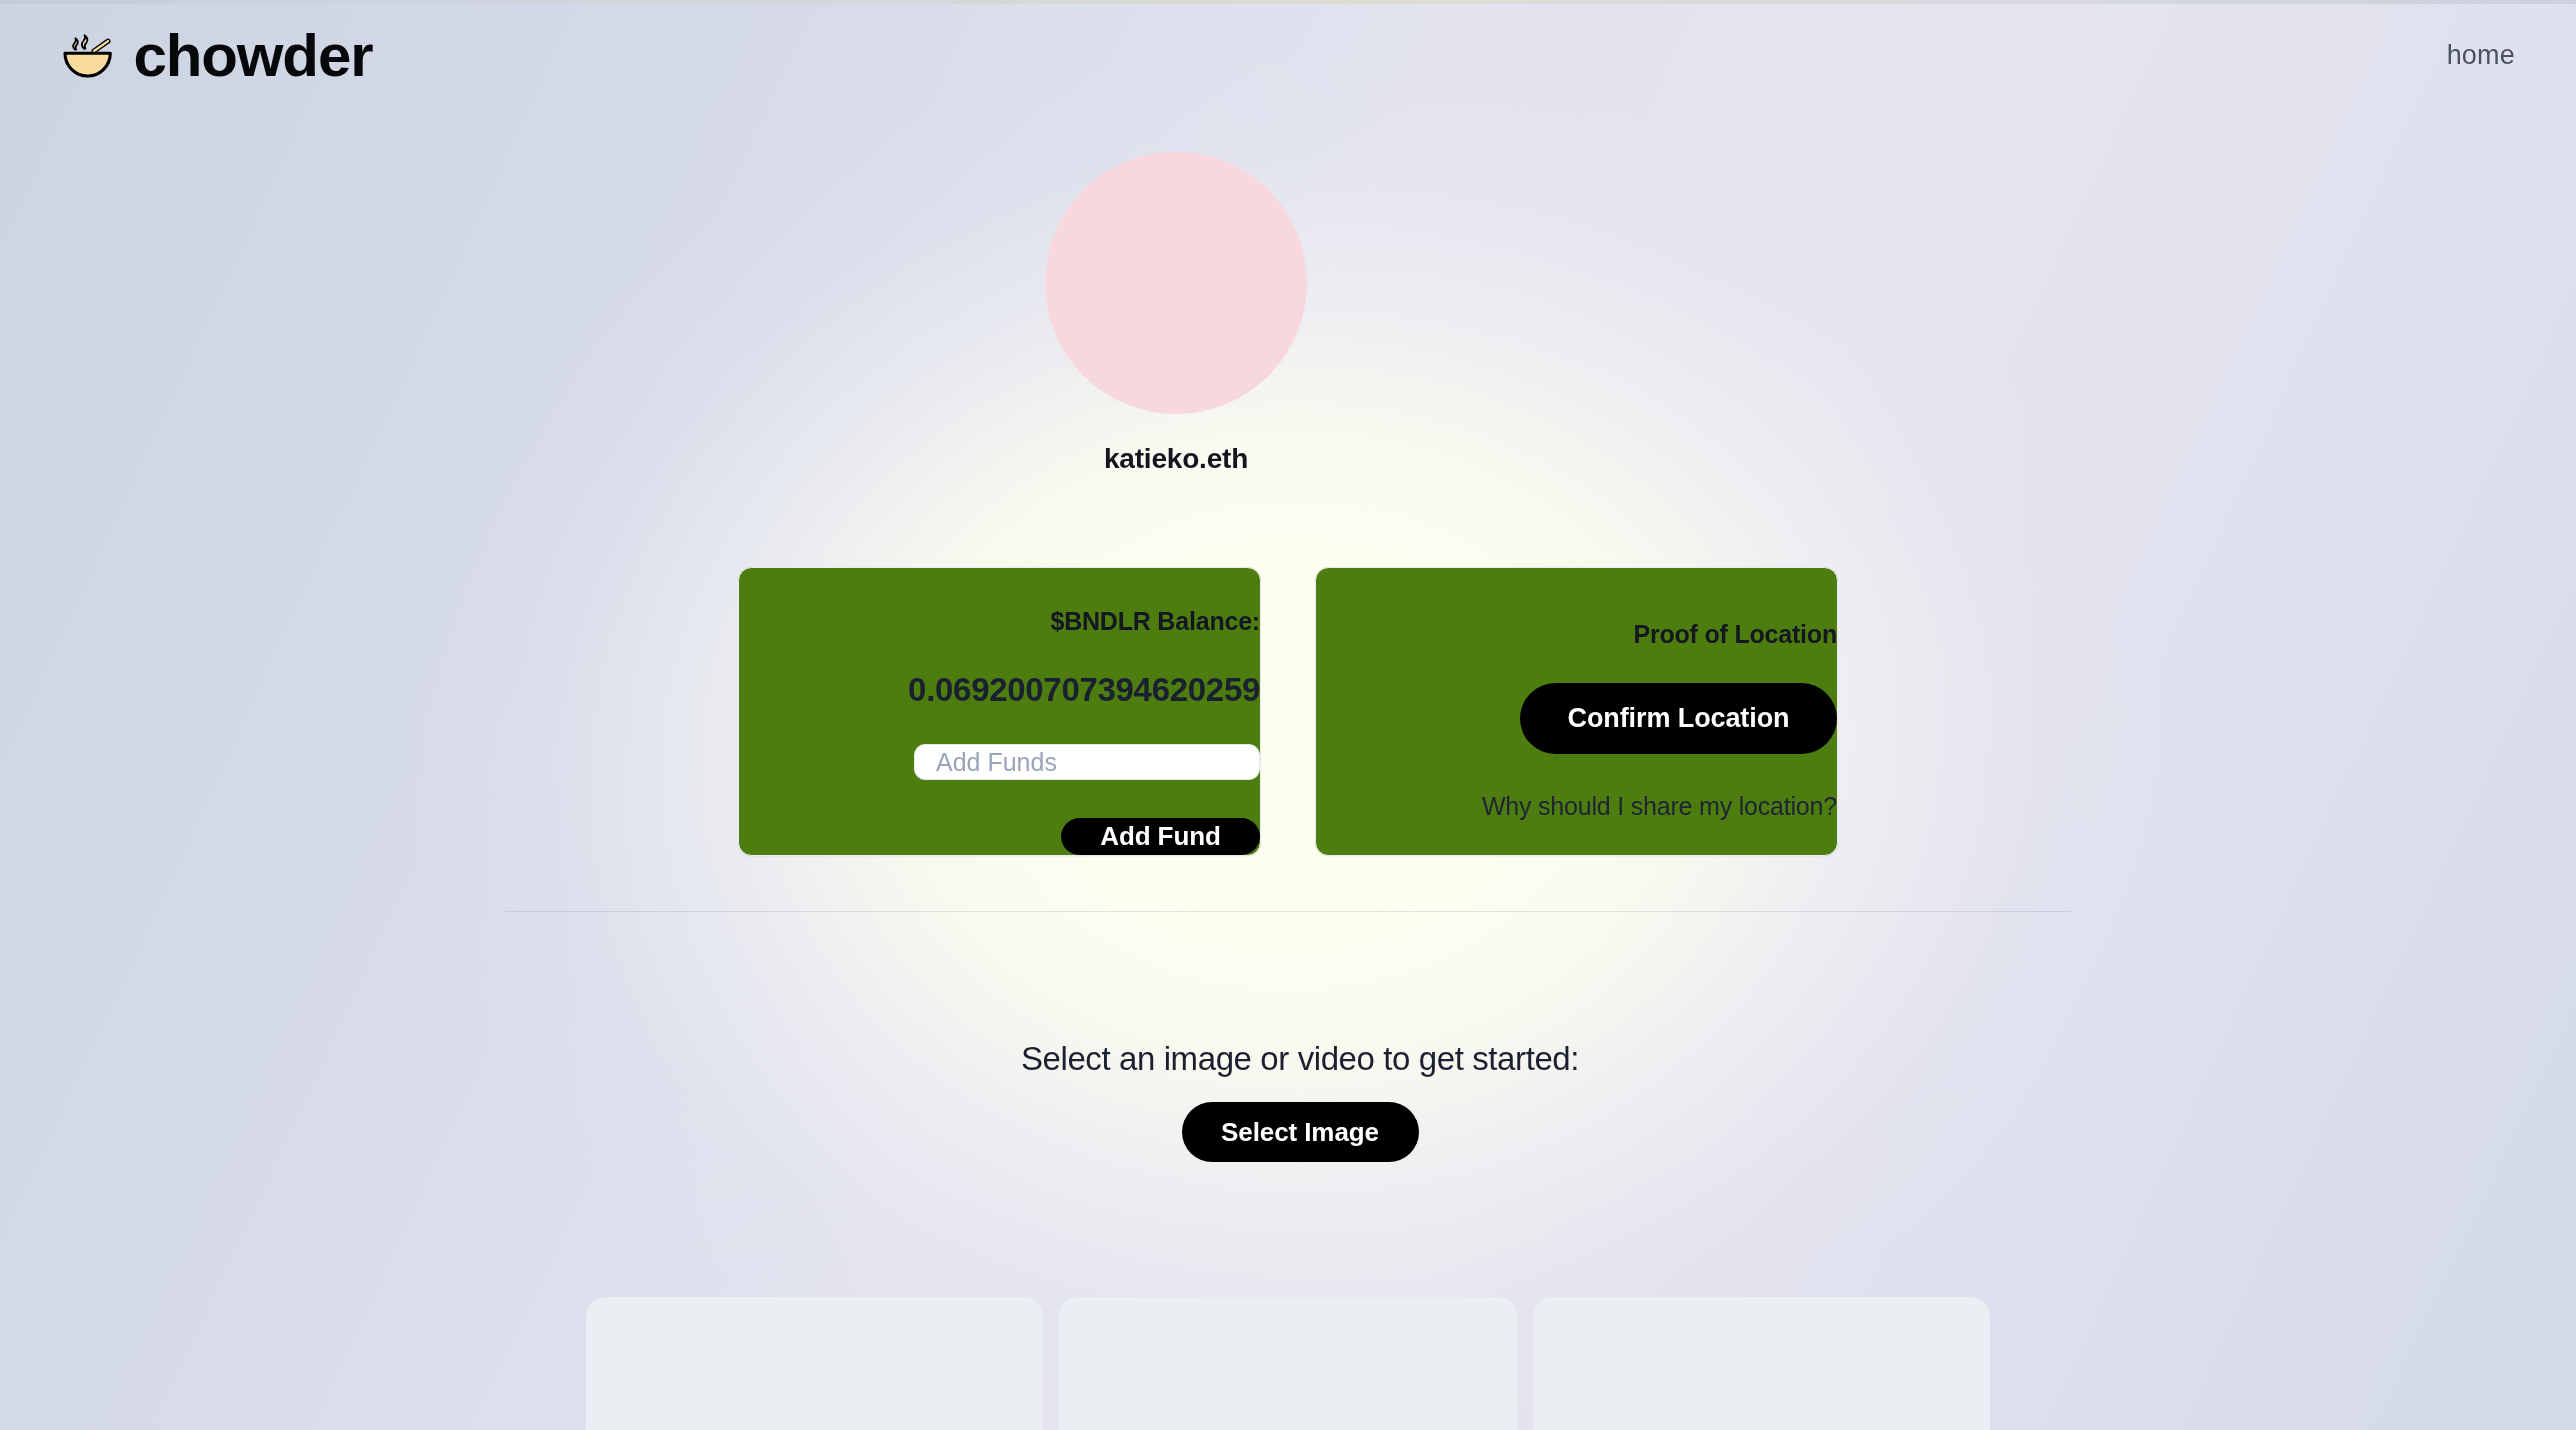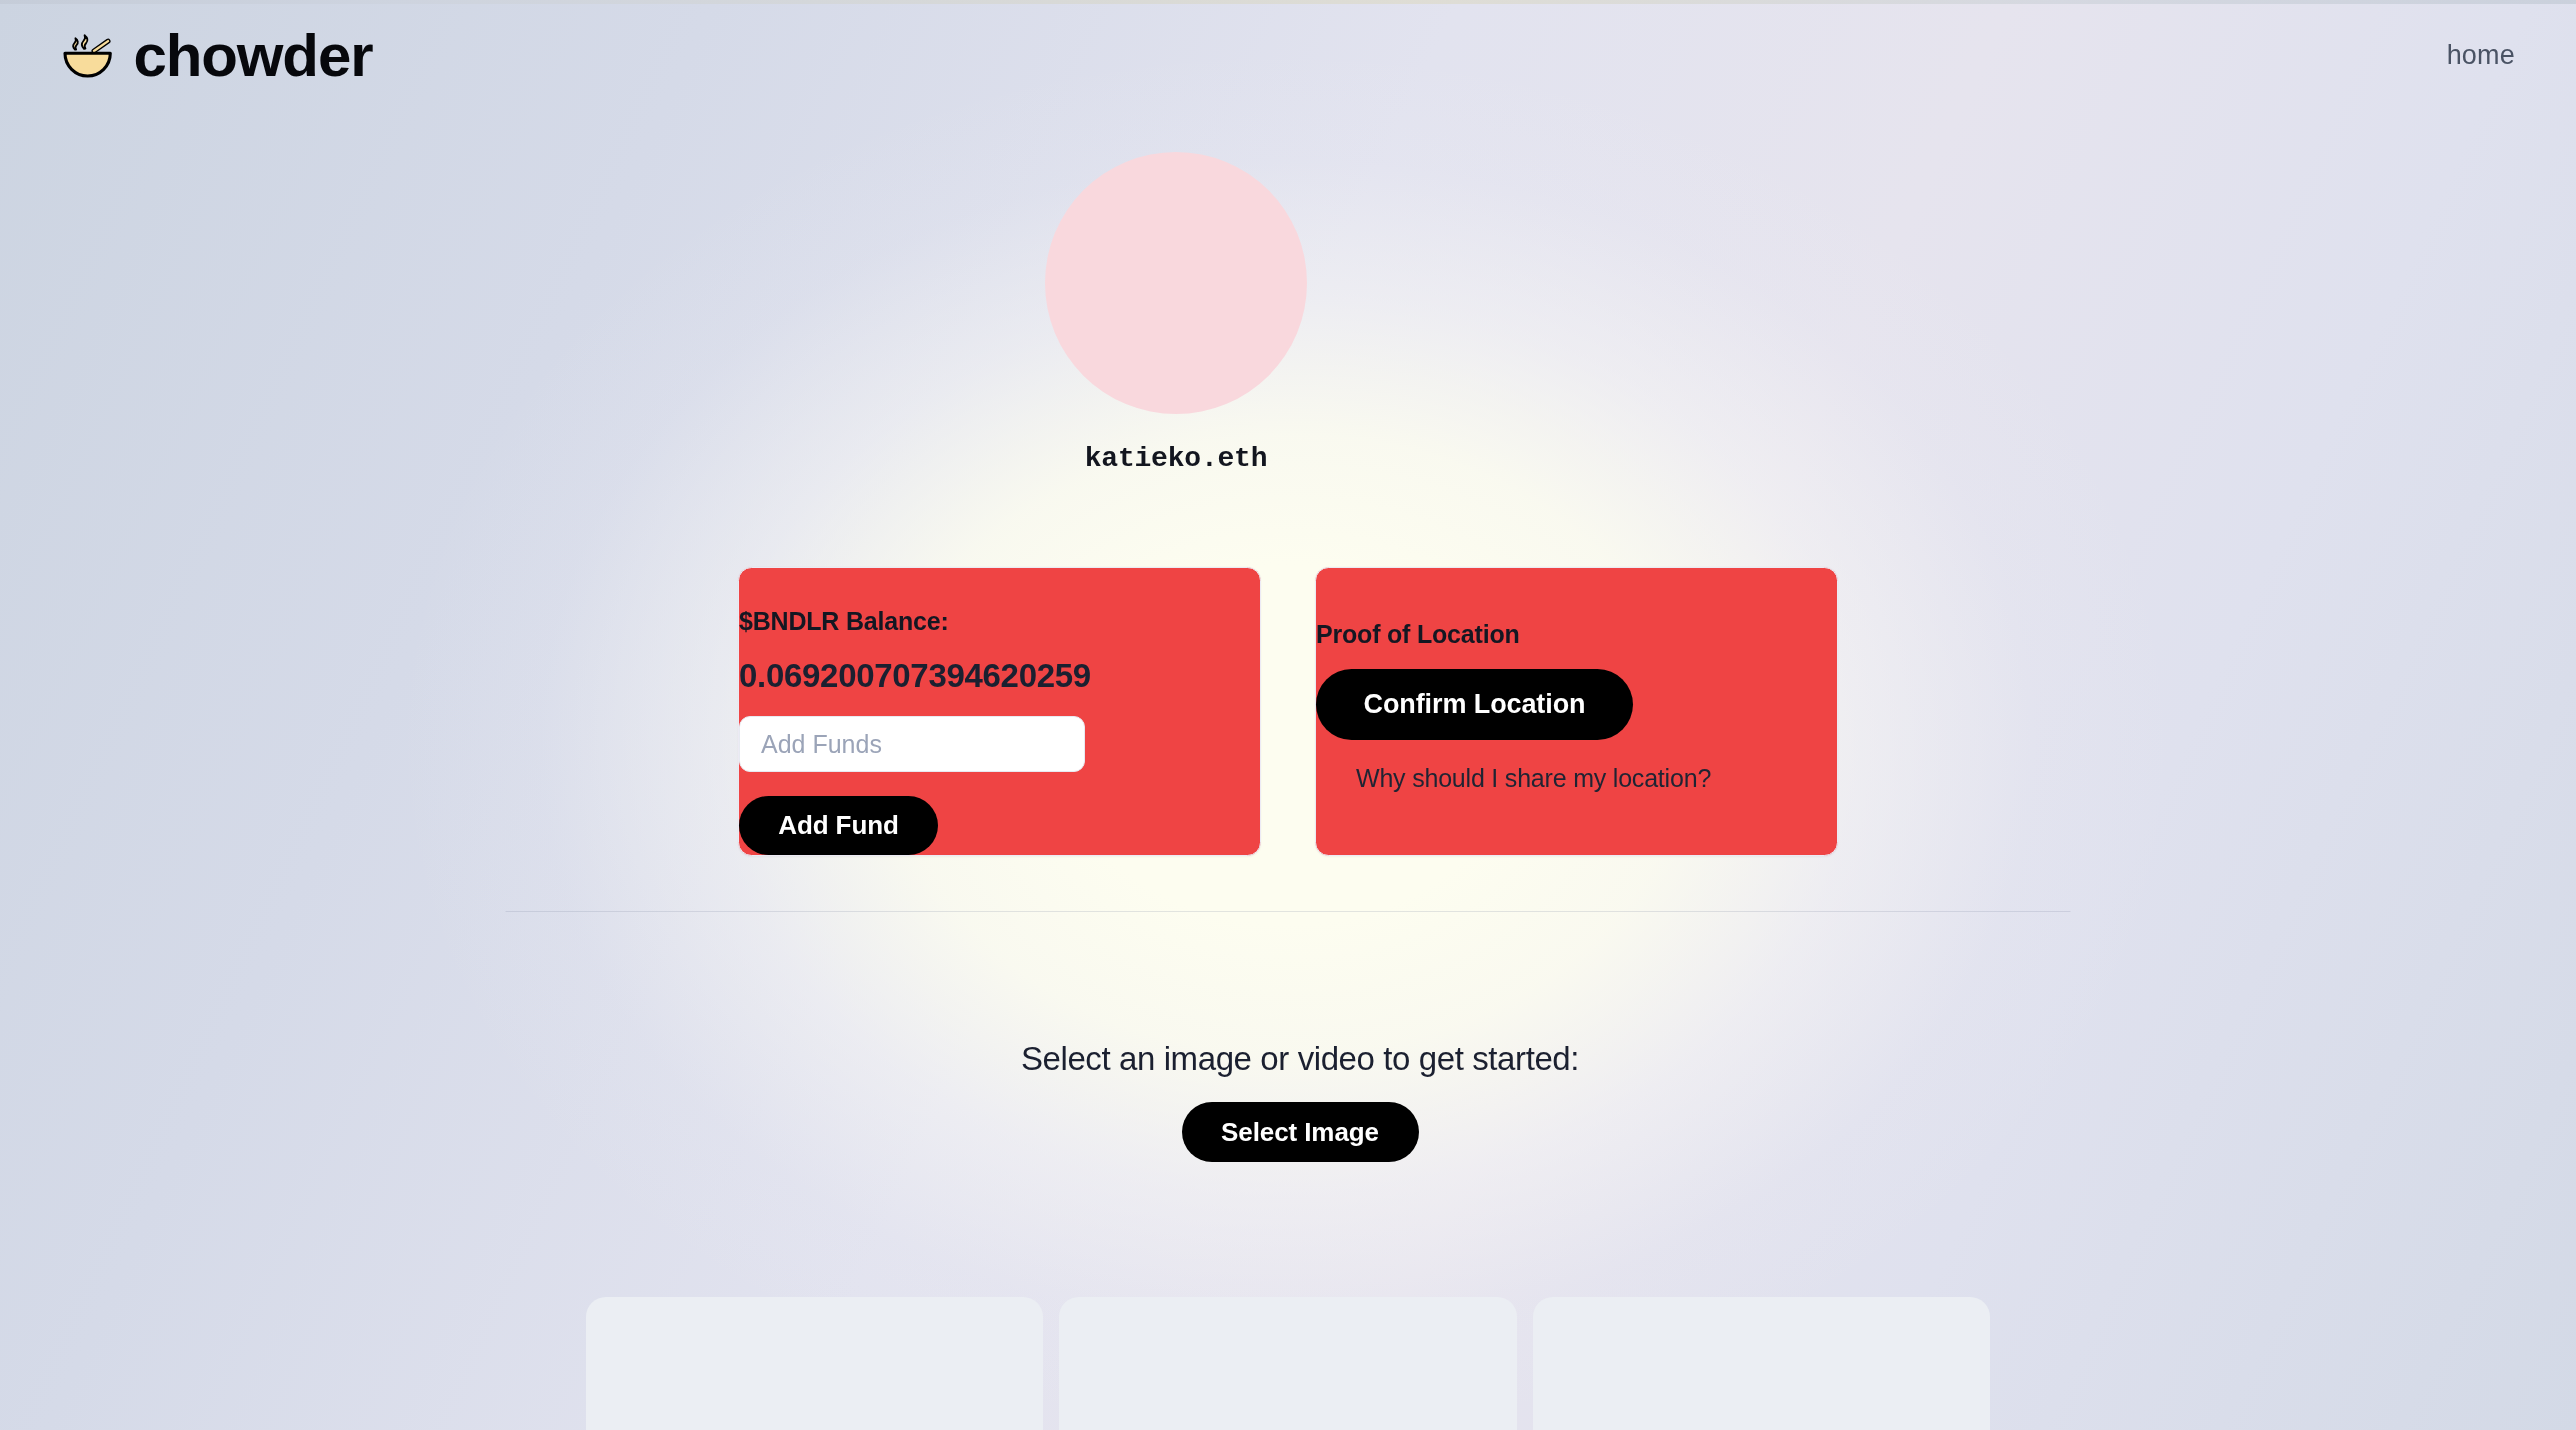--- a/index.html
+++ b/index.html
@@ -68,21 +68,20 @@
   }
 
   
   .profile {
     position: absolute;
     top: 152px; left: 0;
     width: 2352px;
     display: flex;
     flex-direction: column;
     align-items: center;
-    font-family: Liberation Mono, monospace;
   }
 
   .avatar {
     width: 262px;
     height: 262px;
     border-radius: 50%;
     background: #f9d8dd;
   }
 
   .profile-name {
@@ -107,27 +106,28 @@
     top: 567px;
     left: 0;
     width: 2576px;
     display: flex;
     justify-content: center;
     align-items: flex-start;
     gap: 54px;
   }
 
   .card {
-    background: #ef4444;
+    background: #4d7c0f;
     border: 0.9px solid #eceaf4;
     border-radius: 13.6px;
     box-shadow: 0 0.9px 1.8px rgba(30,35,60,.05);
     display: flex;
     flex-direction: column;
-    align-items: flex-start;
+    align-items: flex-end;
+    gap: 14px;
   }
 
   .card-balance {
     width: 523px;
     height: 289px;
     padding-top: 39px;
   }
 
   .card-location {
     width: 523px;

